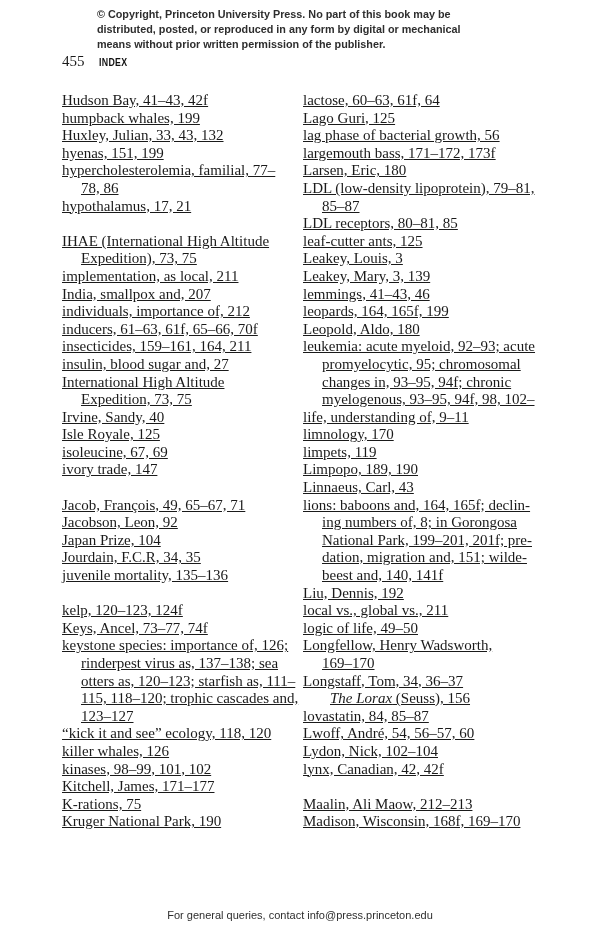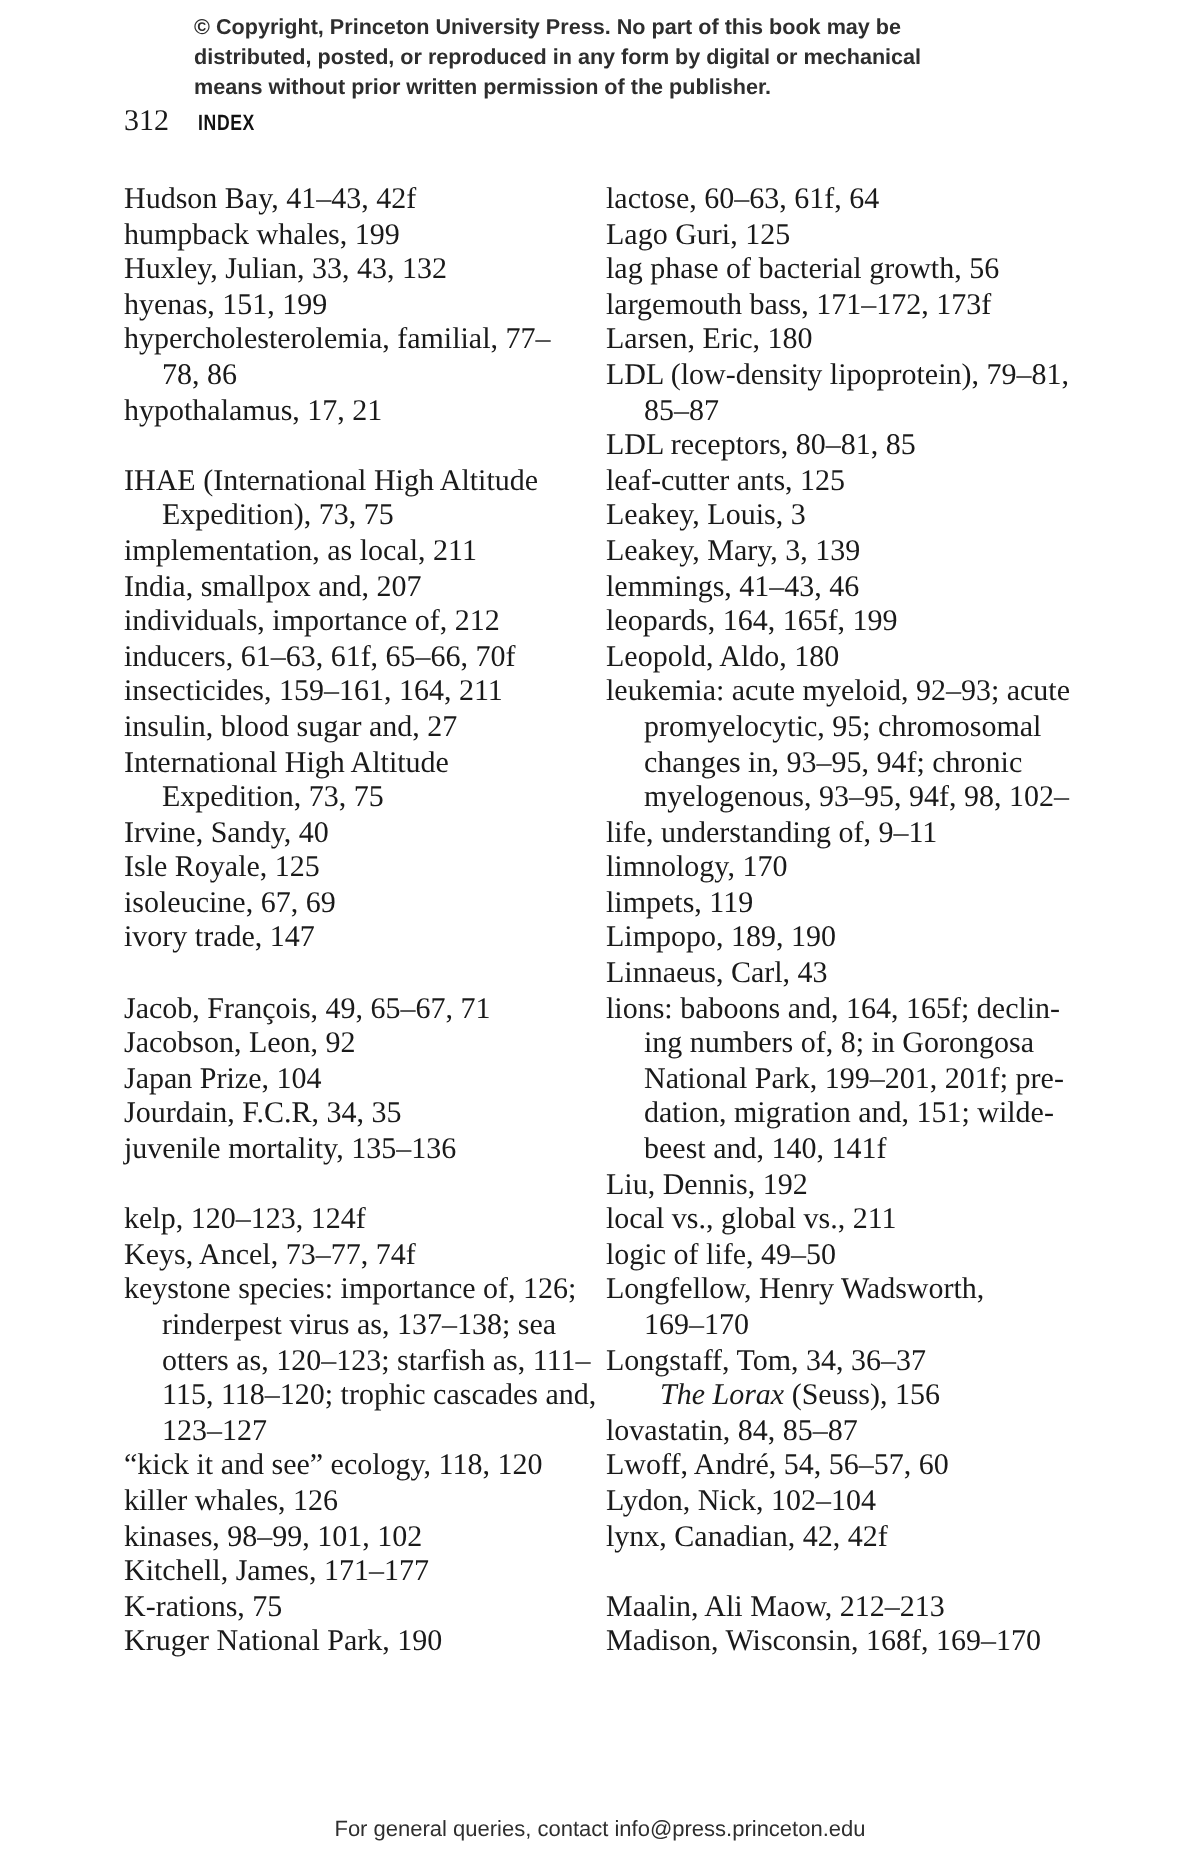--- a/index.html
+++ b/index.html
@@ -42,21 +42,21 @@
     color: #111111;
   }
   .columns {
     position: absolute;
     left: 62px; top: 92px;
     width: 538px;
   }
   .col { position: absolute; top: 0; }
   .col-left  { left: 0; width: 240px; }
   .col-right { left: 241px; width: 297px; }
-  .group { margin-bottom: 17.6px; }
+  .group { margin-bottom: 17.6px; text-decoration: underline; }
   .line {
     font-size: 15px;
     line-height: 17.6px;
     white-space: nowrap;
   }
   .line.wrap { padding-left: 19px; }
   .it { font-style: italic; margin-left: 27px; }
   .footer {
     position: absolute;
     left: 0; top: 896px;
@@ -69,21 +69,21 @@
   }
 </style>
 </head>
 <body>
 
 <div class="copyright">© Copyright, Princeton University Press. No part of this book may be
 distributed, posted, or reproduced in any form by digital or mechanical
 means without prior written permission of the publisher.</div>
 
 <div class="running-head">
-  <span class="pagenum">312</span><span class="section-title">INDEX</span>
+  <span class="pagenum">455</span><span class="section-title">INDEX</span>
 </div>
 
 <div class="columns">
   <div class="col col-left" id="col-left">
       <div class="group">
         <div class="line">Hudson Bay, 41–43, 42f</div>
         <div class="line">humpback whales, 199</div>
         <div class="line">Huxley, Julian, 33, 43, 132</div>
         <div class="line">hyenas, 151, 199</div>
         <div class="line">hypercholesterolemia, familial, 77–</div>

